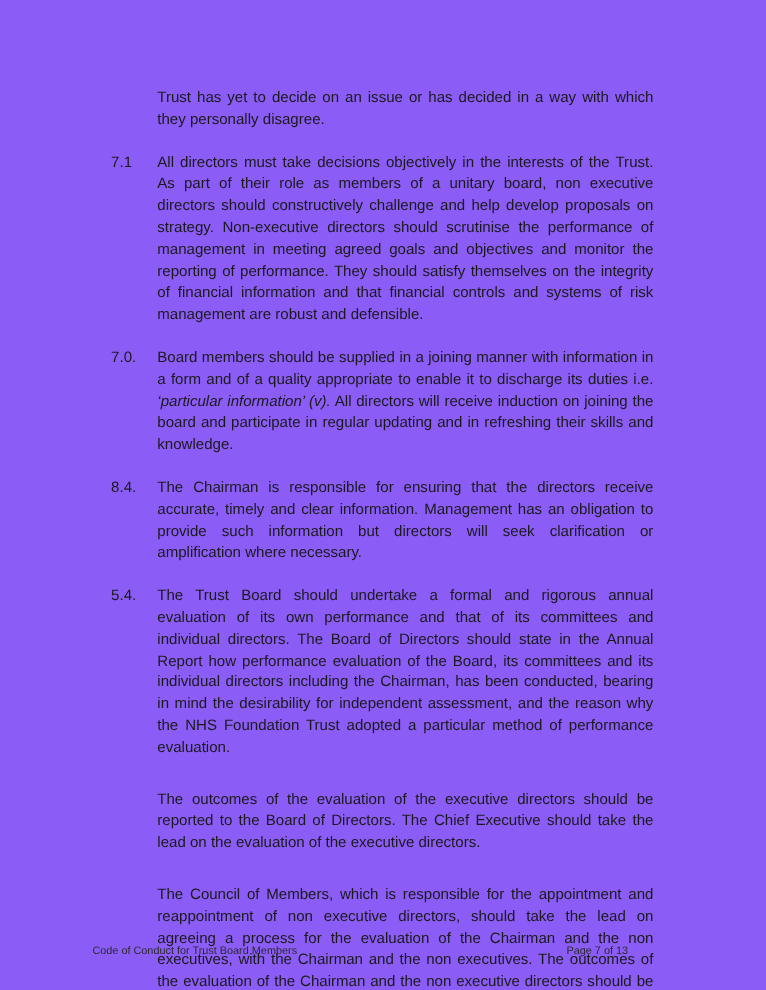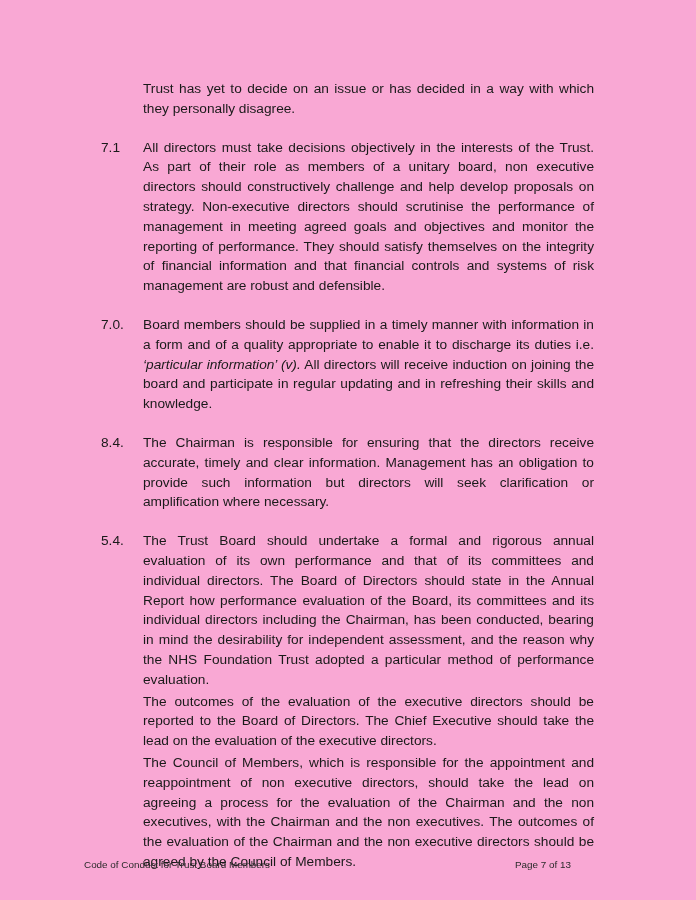--- a/index.html
+++ b/index.html
@@ -6,21 +6,21 @@
   html, body {
     margin: 0;
     padding: 0;
     background: #ffffff;
   }
 
   .page {
     position: relative;
     width: 696px;
     height: 900px;
-    background: #f9a8d4;
+    background: #8b5cf6;
     overflow: hidden;
     font-family: "Liberation Sans", sans-serif;
     color: #1a1a1a;
     -webkit-font-smoothing: antialiased;
   }
 
   .body-area {
     position: absolute;
     left: 101px;
     top: 79px;
@@ -57,21 +57,21 @@
     margin: 0;
     font-size: 13.7px;
     line-height: 19.8px;
     text-align: justify;
     text-justify: inter-word;
     hyphens: none;
     -webkit-hyphens: none;
   }
 
   .para + .para {
-    margin-top: 2px;
+    margin-top: 27px;
   }
 
   .para em {
     font-style: italic;
   }
 
   .footer {
     position: absolute;
     left: 84px;
     right: 84px;
@@ -114,21 +114,21 @@
     <div class="clause">
       <div class="clause-number">7.1</div>
       <div class="clause-body">
         <p class="para"><span>All directors must take decisions objectively in the interests of the Trust.  As part of their role as members of a unitary board, non executive directors should constructively challenge and help develop proposals on strategy.  Non-executive directors should scrutinise the performance of management in meeting agreed goals and objectives and monitor the reporting of performance.  They should satisfy themselves on the integrity of financial information and that financial controls and systems of risk management are robust and defensible.</span></p>
       </div>
     </div>
 
     <div class="clause">
       <div class="clause-number">7.0.</div>
       <div class="clause-body">
-        <p class="para"><span>Board members should be supplied in a timely manner with information in a form and of a quality appropriate to enable it to discharge its duties i.e. </span><em>‘particular information’ (v).</em><span>  All directors will receive induction on joining the board and participate in regular updating and in refreshing their skills and knowledge.</span></p>
+        <p class="para"><span>Board members should be supplied in a joining manner with information in a form and of a quality appropriate to enable it to discharge its duties i.e. </span><em>‘particular information’ (v).</em><span>  All directors will receive induction on joining the board and participate in regular updating and in refreshing their skills and knowledge.</span></p>
       </div>
     </div>
 
     <div class="clause">
       <div class="clause-number">8.4.</div>
       <div class="clause-body">
         <p class="para"><span>The Chairman is responsible for ensuring that the directors receive accurate, timely and clear information.  Management has an obligation to provide such information but directors will seek clarification or amplification where necessary.</span></p>
       </div>
     </div>
 

